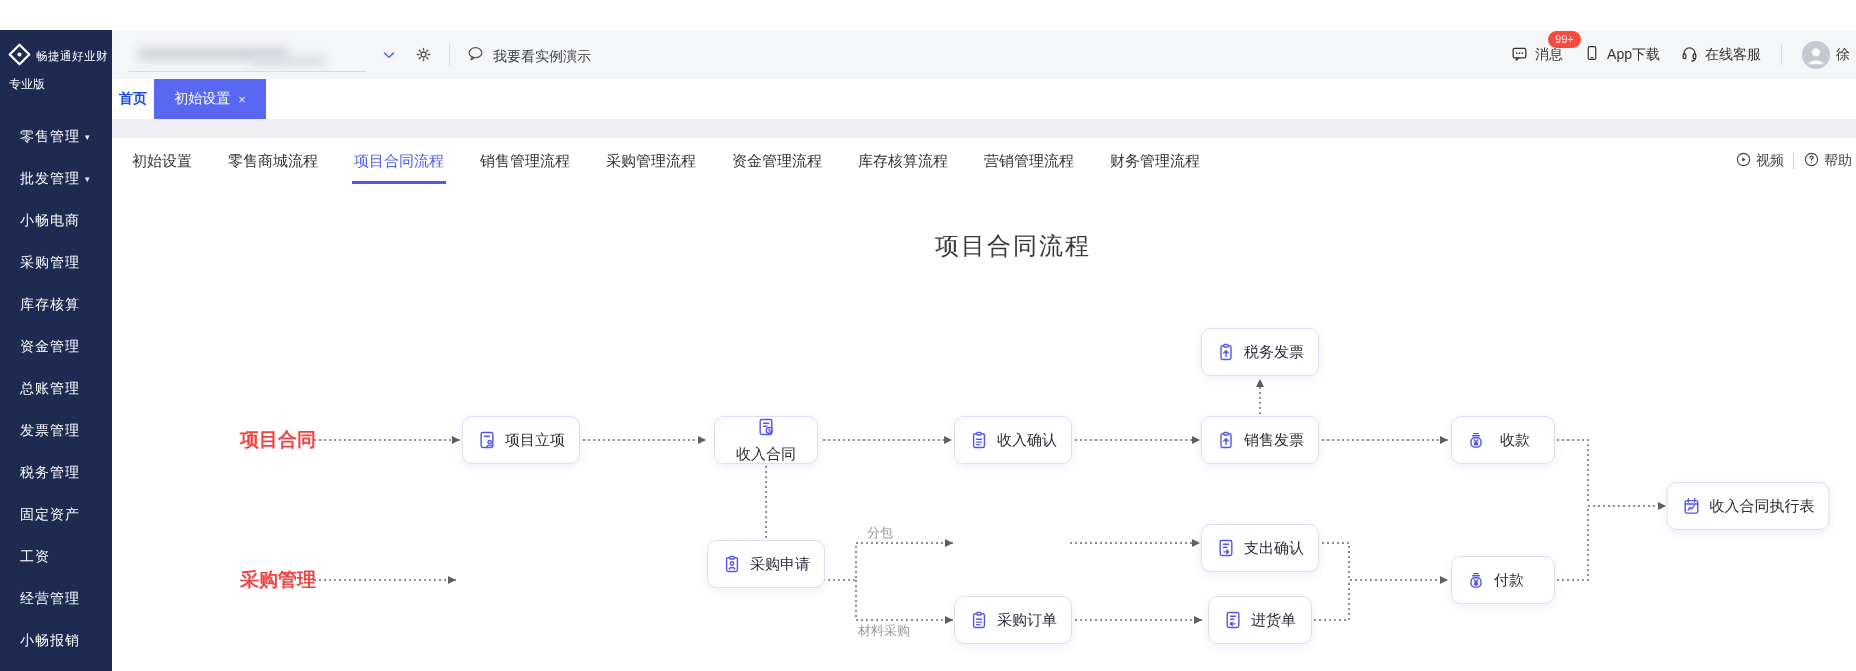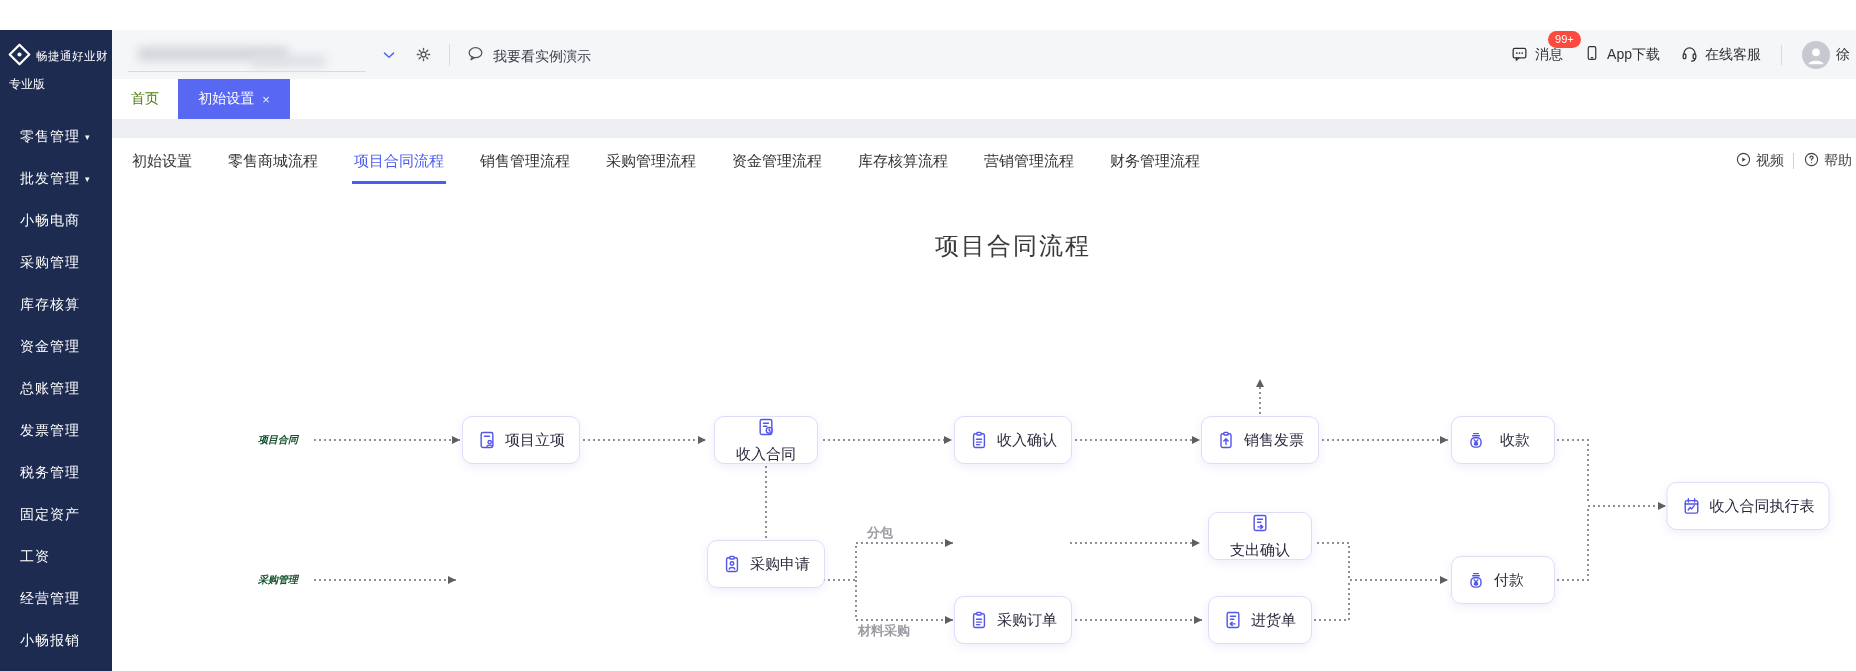--- a/index.html
+++ b/index.html
@@ -27,43 +27,43 @@
   .v-div{width:1px;height:22px;background:#dcdde2;margin:0 16px;}
   .demo{display:flex;align-items:flex-end;gap:8px;font-size:14px;color:#3c3c46;cursor:pointer;}
   .topbar-right{margin-left:auto;display:flex;align-items:center;gap:20px;}
   .tb-item{display:flex;align-items:center;gap:6px;font-size:14px;color:#333;position:relative;cursor:pointer;white-space:nowrap;}
   .badge{position:absolute;top:-13px;left:38px;background:#fa4b3e;color:#fff;font-size:11px;line-height:15px;padding:1px 7px;border-radius:9px;font-weight:normal;}
   .tb-divider{width:1px;height:20px;background:#d8d9de;}
   .avatar{width:28px;height:28px;border-radius:50%;background:#c6c9d0;overflow:hidden;display:flex;align-items:center;justify-content:center;flex:none;}
   .user-name{font-size:14px;color:#333;width:20px;overflow:hidden;white-space:nowrap;}
   
   .tabrow{position:absolute;left:112px;top:79px;right:0;height:40px;background:#fff;display:flex;align-items:stretch;z-index:4;}
-  .tab-home{width:66px;display:flex;align-items:center;justify-content:center;font-size:14px;color:#4d7c0f;cursor:pointer;}
+  .tab-home{width:42px;display:flex;align-items:center;justify-content:center;font-size:14px;color:#1d4ed8;cursor:pointer;font-weight:bold;}
   .tab-active{min-width:112px;background:#5868f2;color:#fff;display:flex;align-items:center;justify-content:center;gap:8px;font-size:14px;cursor:pointer;}
   .tab-close{font-size:13px;opacity:.9;cursor:pointer;}
   .graybar{position:absolute;left:112px;top:119px;right:0;height:19px;background:#edeff3;}
   
   .content{position:absolute;left:112px;top:138px;right:0;bottom:0;background:#fff;}
   .flowtabs{position:absolute;left:18px;top:0;height:46px;display:flex;gap:32px;align-items:flex-end;z-index:3;}
   .ftab{padding:0 2px 13px;font-size:15px;color:#333;cursor:pointer;white-space:nowrap;}
   .ftab.active{color:#4d5cf0;border-bottom:3px solid #4d5cf0;padding-bottom:10px;}
   .utilities{position:absolute;right:4px;top:13px;display:flex;align-items:center;gap:7px;font-size:14px;color:#444;z-index:3;}
   .util{display:flex;align-items:center;gap:4px;cursor:pointer;}
   .u-div{width:1px;height:16px;background:#cfcfd6;margin:0 2px;}
   
   .diagram{position:absolute;inset:0;}
   .dtitle{position:absolute;left:901px;top:108px;transform:translate(-50%,-50%);font-size:24px;color:#3a3a3a;font-weight:500;letter-spacing:2px;white-space:nowrap;}
   svg.edges{position:absolute;left:0;top:0;}
   .node{position:absolute;transform:translate(-50%,-50%);min-width:104px;height:48px;box-sizing:border-box;
         display:flex;align-items:center;gap:8px;padding:0 14px;background:#fff;border:1.5px solid #dcdef8;
         border-radius:10px;box-shadow:0 3px 9px rgba(84,86,232,.10);font-size:15px;color:#2a2b3d;
         white-space:nowrap;cursor:pointer;z-index:2;}
   .node .nicon{display:flex;flex:none;}
-  .rowlabel{position:absolute;transform:translate(-50%,-50%);font-size:10px;font-weight:600;color:#14532d;white-space:nowrap;z-index:2;font-style:italic;}
-  .elabel{position:absolute;transform:translate(-50%,-50%);font-size:13px;color:#9a9aa2;white-space:nowrap;z-index:2;font-weight:bold;}
+  .rowlabel{position:absolute;transform:translate(-50%,-50%);font-size:19px;font-weight:600;color:#ef4444;white-space:nowrap;z-index:2;}
+  .elabel{position:absolute;transform:translate(-50%,-50%);font-size:13px;color:#9a9aa2;white-space:nowrap;z-index:2;}
 </style>
 </head>
 <body>
 
 <div class="app">
   <div class="topstrip"></div>
 
   <div class="sidebar">
     <div class="logo-block">
       <div class="logo-row">
@@ -311,20 +311,30 @@
         <div class="node" style="left: 1148px; top: 302px;">
           <span class="nicon" style="color: rgb(84, 86, 232);">
             <svg width="20" height="20" viewBox="0 0 24 24" fill="none" stroke="currentColor" stroke-width="1.7" stroke-linecap="round" stroke-linejoin="round">
               <rect x="6" y="4.5" width="12" height="16.5" rx="2"></rect>
               <rect x="9.5" y="2.8" width="5" height="3.2" rx="1" fill="#fff"></rect>
               <path d="M12 17.5v-6.8M9.4 13.2 12 10.6l2.6 2.6"></path>
             </svg>
           </span>
           <span>销售发票</span>
         </div>
+        <div class="node" style="left: 1148px; top: 214px;">
+          <span class="nicon" style="color: rgb(84, 86, 232);">
+            <svg width="20" height="20" viewBox="0 0 24 24" fill="none" stroke="currentColor" stroke-width="1.7" stroke-linecap="round" stroke-linejoin="round">
+              <rect x="6" y="4.5" width="12" height="16.5" rx="2"></rect>
+              <rect x="9.5" y="2.8" width="5" height="3.2" rx="1" fill="#fff"></rect>
+              <path d="M12 17.5v-6.8M9.4 13.2 12 10.6l2.6 2.6"></path>
+            </svg>
+          </span>
+          <span>税务发票</span>
+        </div>
         <div class="node" style="left: 1391px; top: 302px; gap: 14px;">
           <span class="nicon" style="color: rgb(84, 86, 232);">
             <svg width="20" height="20" viewBox="0 0 24 24" fill="none" stroke="currentColor" stroke-width="1.7" stroke-linecap="round" stroke-linejoin="round">
               <path d="M9.2 4.3h5.6M8 6.8h8"></path>
               <rect x="6" y="9.2" width="12" height="11.3" rx="4.6"></rect>
               <path d="M9.9 11.9 12 14.5l2.1-2.6M12 14.5v3.7M10.1 15.6h3.8M10.1 17.4h3.8"></path>
             </svg>
           </span>
           <span>收款</span>
         </div>
@@ -332,21 +342,21 @@
           <span class="nicon" style="color: rgb(84, 86, 232);">
             <svg width="20" height="20" viewBox="0 0 24 24" fill="none" stroke="currentColor" stroke-width="1.7" stroke-linecap="round" stroke-linejoin="round">
               <rect x="5.5" y="4.5" width="13" height="16.5" rx="2"></rect>
               <rect x="9.5" y="2.8" width="5" height="3.2" rx="1" fill="#fff"></rect>
               <circle cx="12" cy="11.3" r="2.1"></circle>
               <path d="M8.7 18c.5-2.3 6.1-2.3 6.6 0"></path>
             </svg>
           </span>
           <span>采购申请</span>
         </div>
-        <div class="node" style="left: 1148px; top: 398px; flex-direction: column;">
+        <div class="node" style="left: 1148px; top: 410px;">
           <span class="nicon" style="color: rgb(84, 86, 232);">
             <svg width="20" height="20" viewBox="0 0 24 24" fill="none" stroke="currentColor" stroke-width="1.7" stroke-linecap="round" stroke-linejoin="round">
               <rect x="5" y="3" width="14" height="18" rx="2"></rect>
               <path d="M9 7.5h6M9 11h4"></path>
               <path d="M9.5 16.6h5.3M12.9 14.6l2.4 2-2.4 2"></path>
             </svg>
           </span>
           <span>支出确认</span>
         </div>
         <div class="node" style="left: 901px; top: 482px;">

